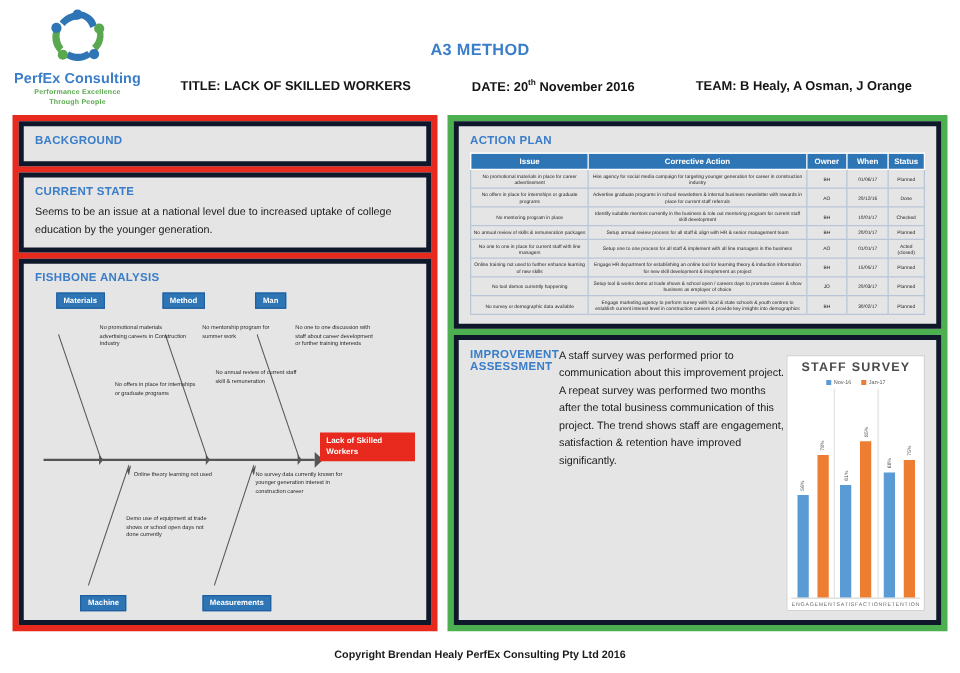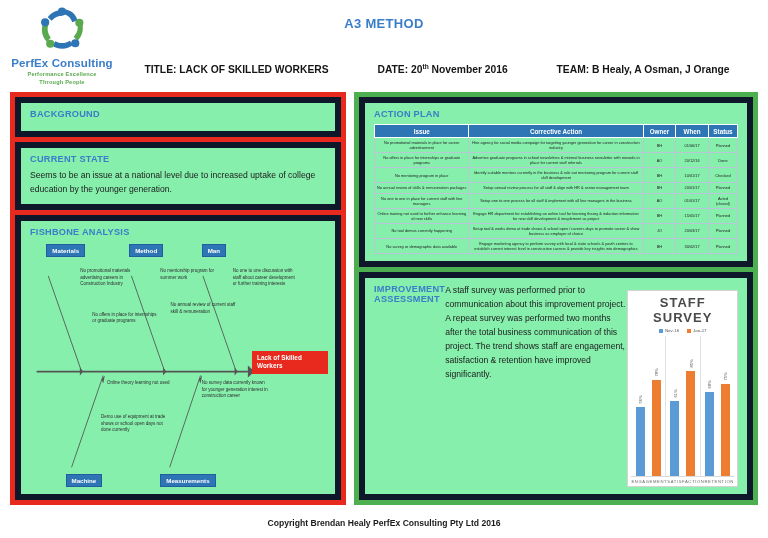--- a/index.html
+++ b/index.html
@@ -20,41 +20,41 @@
   }
   .logo-mark { width: 52px; height: 48px; margin: 0 auto; display: block; }
   .logo-name {
     font-size: 11.5px; font-weight: bold; color: #3a7dc9;
     letter-spacing: .1px; margin-top: 3px;
   }
   .logo-tag1 { font-size: 5.6px; font-weight: bold; color: #5aa84f; margin-top: 2px; letter-spacing:.2px;}
   .logo-tag2 { font-size: 5.6px; font-weight: bold; color: #5aa84f; margin-top: 2px; letter-spacing:.2px;}
 
   .doc-title {
-    position: absolute; left: 0; right: 0; top: 16px;
+    position: absolute; left: 0; right: 0; top: 32px;
     text-align: center; font-size: 13px; font-weight: bold;
     color: #3a7dc9; letter-spacing: .3px;
   }
   .meta-row {
     position: absolute; left: 120px; right: 14px; top: 63px;
     display: flex; justify-content: space-around; align-items: flex-end;
     font-size: 10.3px; font-weight: bold; color: #151515;
   }
   .meta-row sup { font-size: 6.6px; vertical-align: super; }
 
   
   .columns {
     position: absolute; left: 10px; right: 10px; top: 92px;
     height: 413px; display: flex; gap: 8px;
   }
   .col-left  { width: 376px; background: #e8291e; padding: 5px; display:flex; flex-direction:column; gap:5px;}
   .col-right { flex: 1; background: #4caf50; padding: 5px; display:flex; flex-direction:column; gap:5px;}
 
   .card {
-    background: #86efac; border: 6px solid #0f172a;
+    background: #e5e5e5; border: 4px solid #0f172a;
     padding: 6px 9px 7px 9px;
   }
   .card-title {
     font-size: 9.2px; font-weight: bold; color: #3a7dc9;
     letter-spacing: .25px; margin-bottom: 5px;
   }
   .card-body {
     font-size: 8.6px; line-height: 1.62; color: #1b1b1b;
   }
 
@@ -93,21 +93,21 @@
   td.c-owner, td.c-when, td.c-status { font-size: 4.2px; }
 
   
   .improve-card { flex: 1; display:flex; flex-direction:row; }
   .chart-wrap {
     margin: 6px auto 0 auto; width: 235px; flex:1;
     border: 1px solid #d4d4d4; background:#fff;
     display:flex; flex-direction:column; padding: 4px 3px 2px 3px;
   }
   .chart-title {
-    text-align:center; font-size: 13px; font-weight: bold;
+    text-align:center; font-size: 10px; font-weight: bold;
     color: #4a4a4a; letter-spacing: 1px;
   }
   .chart-legend {
     display:flex; justify-content:center; gap: 8px; margin-top: 3px;
   }
   .legend-item { display:flex; align-items:center; gap:2px; font-size:4.4px; color:#555; }
   .legend-swatch { width:4px; height:4px; display:inline-block; }
   .plot {
     flex:1; display:flex; margin-top: 3px; position: relative;
     border-bottom: 1px solid #d9d9d9;

